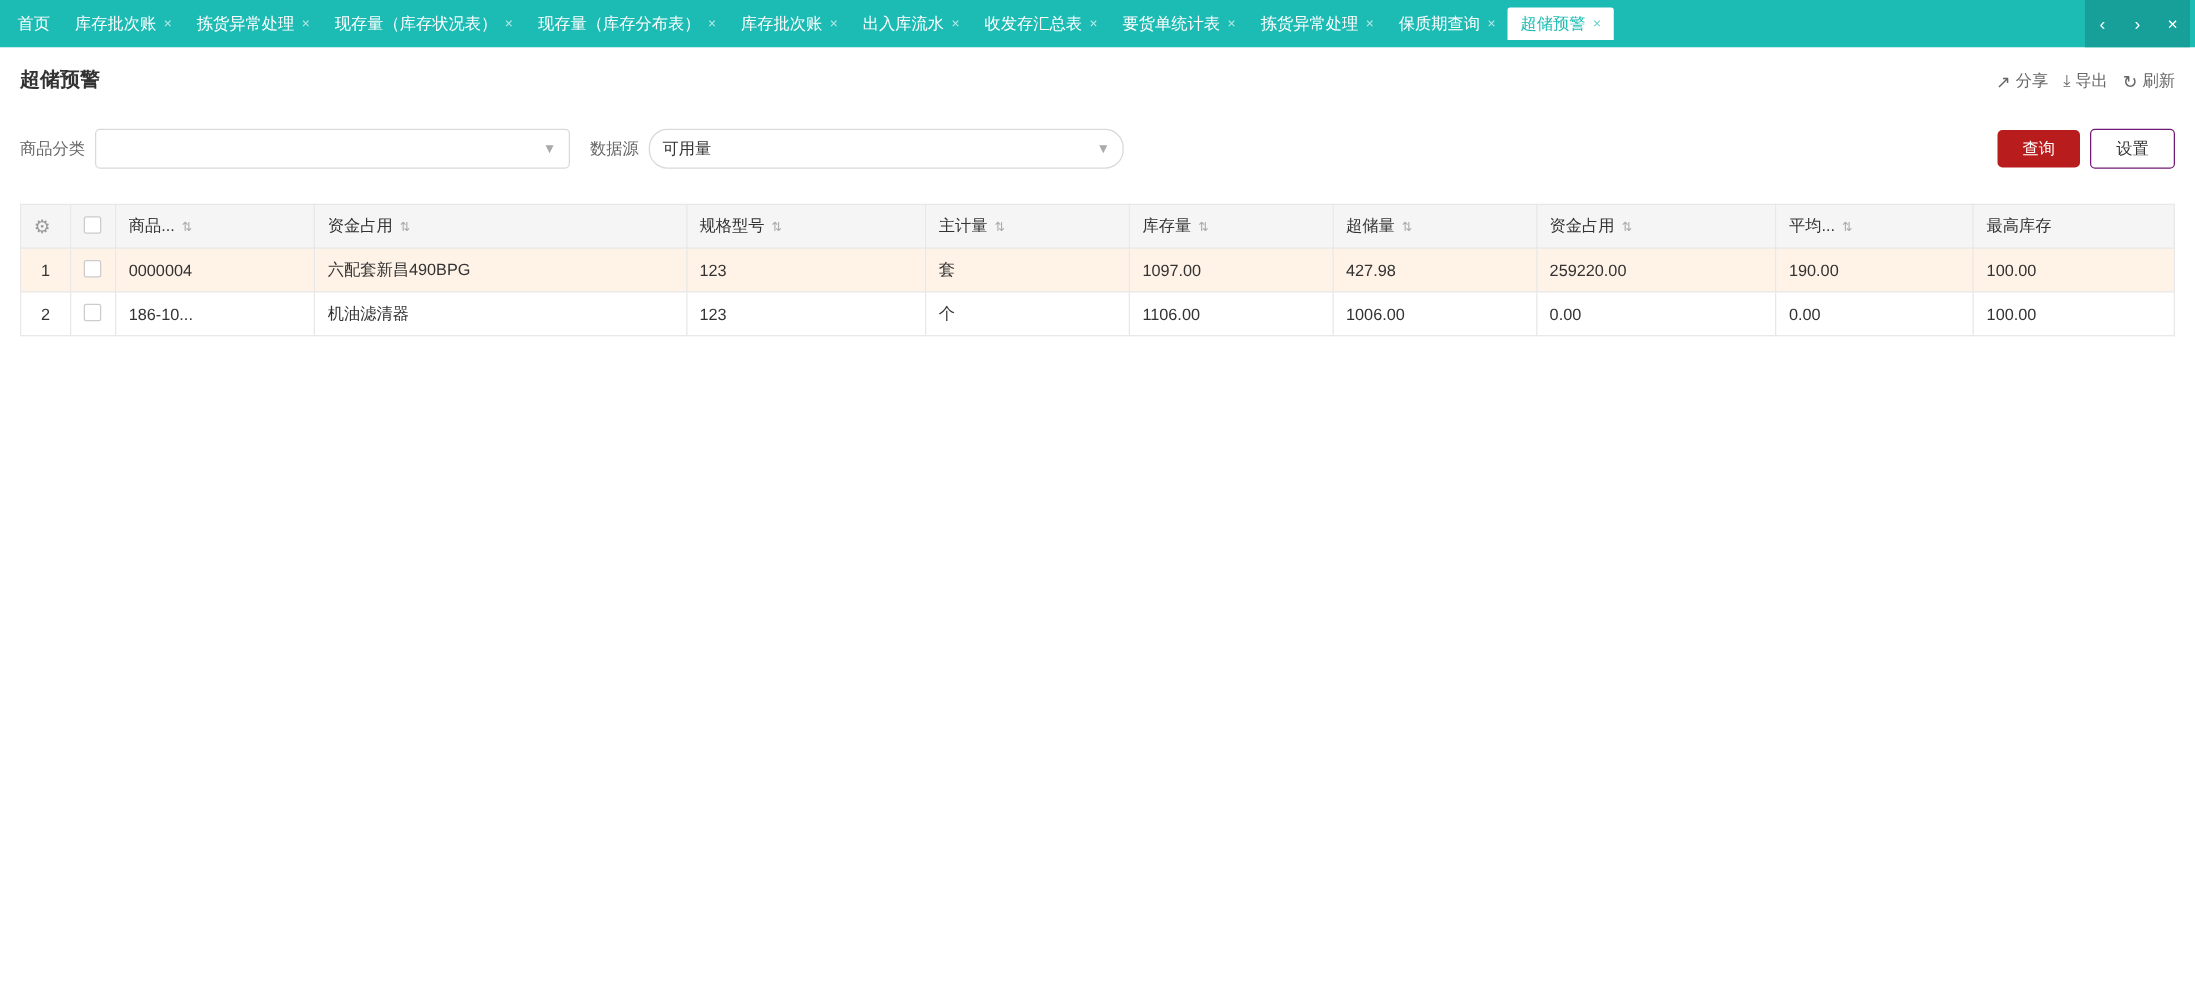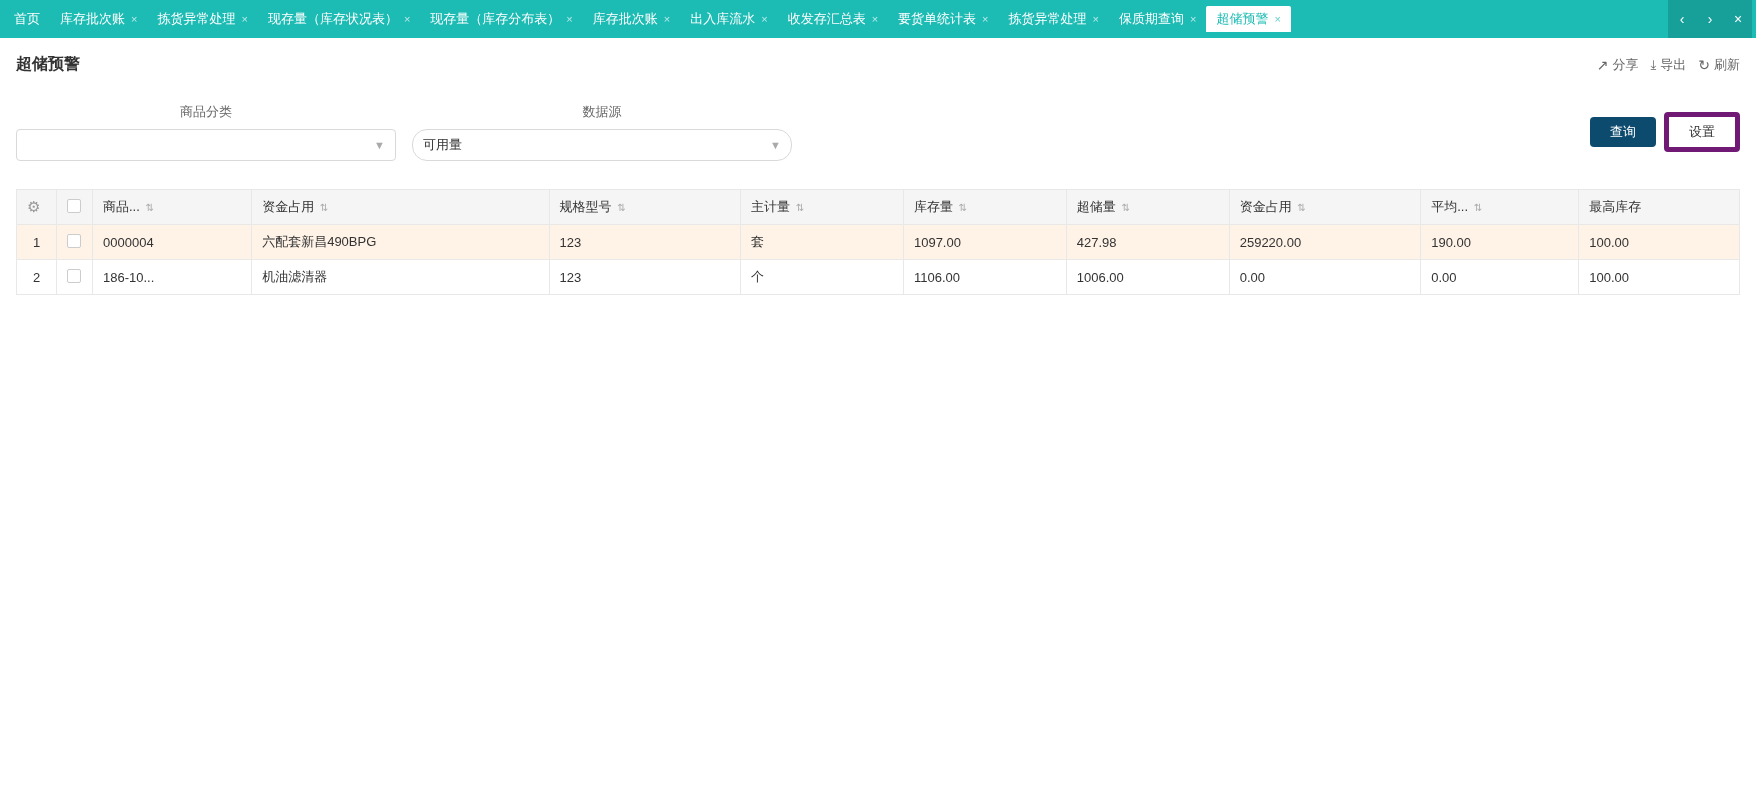--- a/index.html
+++ b/index.html
@@ -88,21 +88,20 @@
       display: flex;
       align-items: center;
       gap: 16px;
       margin-bottom: 16px;
       padding: 12px 0;
     }
     .filter-item {
       display: flex;
       align-items: center;
       gap: 8px;
-      flex-direction: column;
     }
     .filter-label {
       color: #666;
       font-size: 13px;
       white-space: nowrap;
     }
     .filter-select {
       width: 380px;
       height: 32px;
       border: 1px solid #d9d9d9;
@@ -119,32 +118,32 @@
     .filter-select-value { color: #333; }
     .filter-select-arrow { color: #aaa; font-size: 11px; }
 
     .filter-actions {
       margin-left: auto;
       display: flex;
       gap: 8px;
       align-items: center;
     }
     .btn-query {
-      background: #0c4a6e;
+      background: #b91c1c;
       color: #fff;
       border: none;
       border-radius: 4px;
       padding: 6px 20px;
       font-size: 13px;
       cursor: pointer;
     }
     .btn-settings {
       background: #fff;
       color: #333;
-      border: 5px solid #701a75;
+      border: 1px solid #701a75;
       border-radius: 4px;
       padding: 6px 20px;
       font-size: 13px;
       cursor: pointer;
     }
 
     
     .data-table {
       width: 100%;
       border-collapse: collapse;

